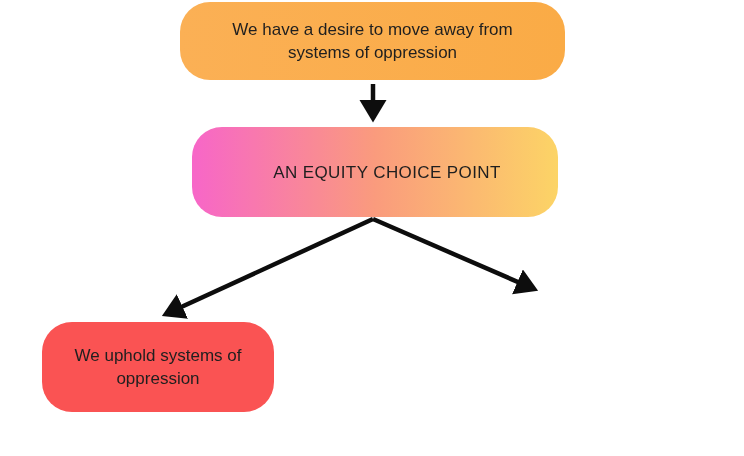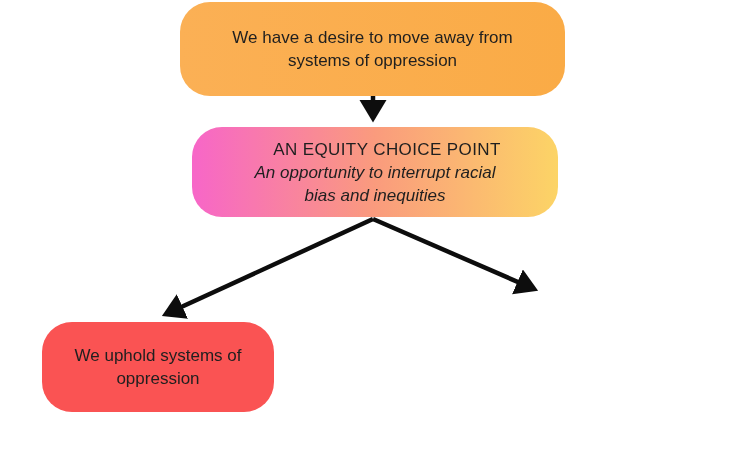--- a/index.html
+++ b/index.html
@@ -33,21 +33,21 @@
     text-align: center;
     color: #1f1f1f;
     font-size: 17px;
     line-height: 23px;
     white-space: pre-line;
   }
   .node-top {
     left: 180px;
     top: 2px;
     width: 385px;
-    height: 94px;
+    height: 78px;
     border-radius: 30px;
     padding: 6px 18px;
   }
   .node-choice {
     left: 192px;
     top: 127px;
     width: 366px;
     height: 90px;
     border-radius: 30px;
     padding: 6px 16px;
@@ -95,22 +95,20 @@
     <line class="arrow-line" x1="373" y1="219" x2="534" y2="289" stroke-width="4.5" marker-end="url(#ah)" stroke="#0d0d0d"></line>
   </svg>
 
   <div class="node node-top" style="background: linear-gradient(90deg, rgb(251, 176, 85), rgb(250, 171, 70)); color: rgb(31, 31, 31);">
     <div>We have a desire to move away from
 systems of oppression</div>
   </div>
 
   <div class="node node-choice" style="background: linear-gradient(90deg, rgb(247, 102, 200), rgb(250, 155, 125) 50%, rgb(252, 212, 102)); color: rgb(31, 31, 31);">
     <div class="choice-title">AN EQUITY CHOICE POINT</div>
-    <div class="choice-subtitle">An opportunity to interrupt racial
-bias and inequities</div>
   </div>
 
   <div class="node node-left" style="background: rgb(250, 83, 83); color: rgb(31, 31, 31);">
     <div>We uphold systems of
 oppression</div>
   </div>
 
 
 </div>
 

